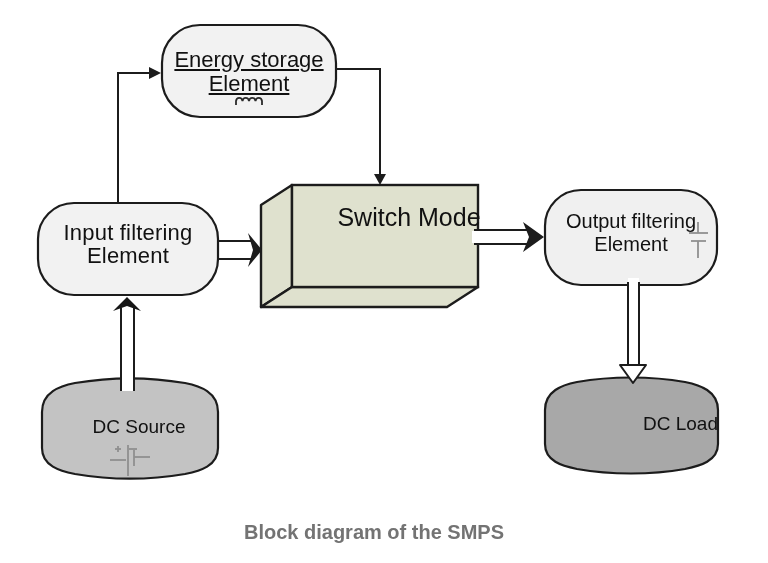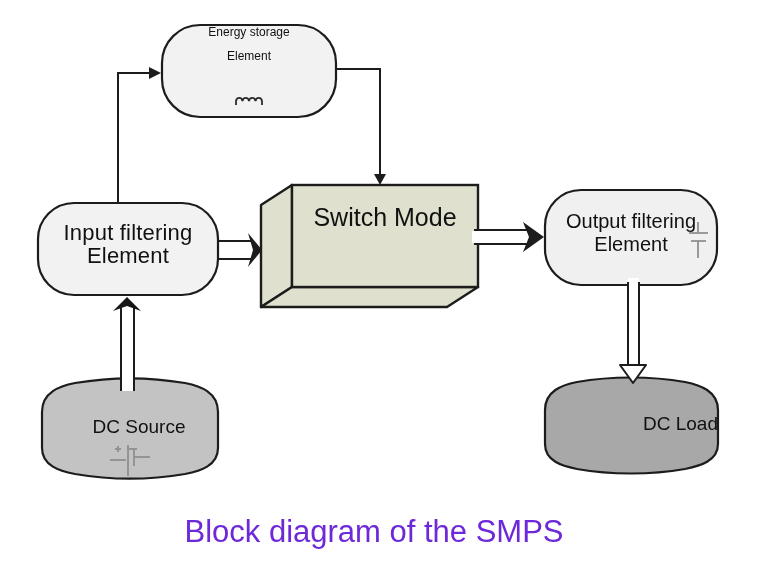--- a/index.html
+++ b/index.html
@@ -11,30 +11,31 @@
     overflow:hidden;
   }
   #diagram-svg{position:absolute;left:0;top:0;}
   .label{
     position:absolute;
     text-align:center;
     color:#111111;
     pointer-events:none;
   }
   .label .ln{white-space:nowrap;}
-  .lbl-energy{left:162px;top:20px;width:174px;font-size:12px;line-height:24px;}
+  .lbl-energy{left:162px;top:48px;width:174px;font-size:22px;line-height:24px;text-decoration:underline;}
   .lbl-input{left:38px;top:221px;width:180px;font-size:22px;line-height:23px;letter-spacing:0.2px;}
-  .lbl-chip{left:292px;top:202px;width:186px;font-size:25px;line-height:31px;}
+  .lbl-chip{left:292px;top:202px;width:186px;font-size:25px;line-height:31px;padding-left:24px;}
   .lbl-output{left:545px;top:210px;width:172px;font-size:20px;line-height:23px;}
   .lbl-source{left:42px;top:414px;width:176px;font-size:19px;line-height:26px;padding-left:9px;}
   .lbl-load{left:545px;top:411px;width:173px;font-size:19px;line-height:26px;text-align:right;}
   .caption{
     left:0;top:518px;width:748px;
-    font-size:31px;line-height:28px;
-    color:#6d28d9;
+    font-size:20px;line-height:28px;
+    color:#737373;
+    font-weight:bold;
   }
 </style>
 </head>
 <body>
 
 <div id="canvas">
 
   <svg id="diagram-svg" width="768" height="563" viewBox="0 0 768 563">
 
     <rect x="162" y="25" width="174" height="92" rx="38" ry="38" stroke="#1c1c1c" stroke-width="2.2" fill="#f2f2f2"></rect>

